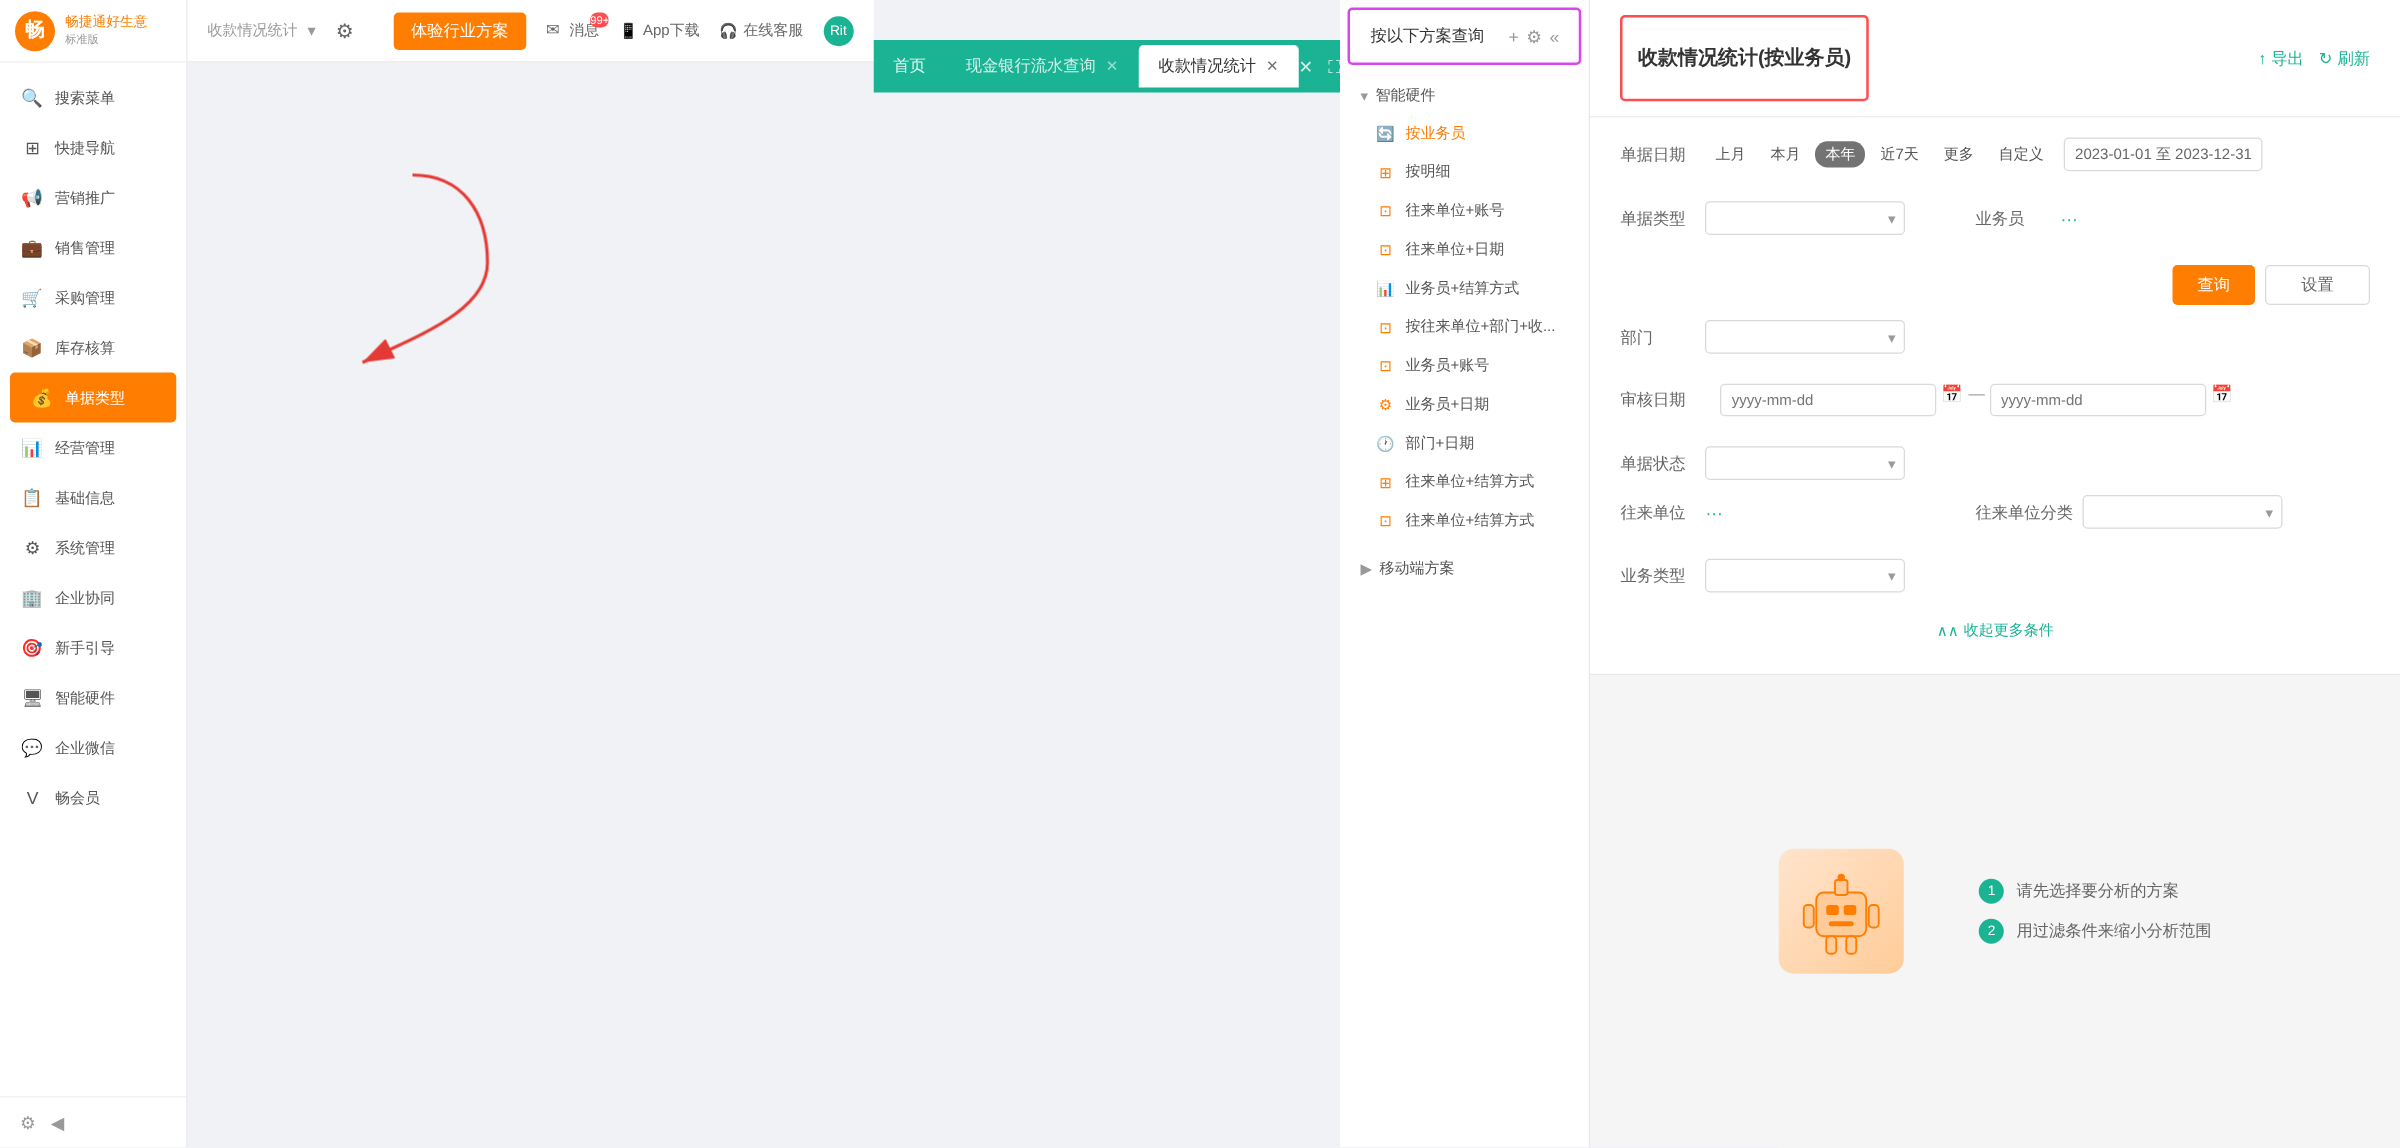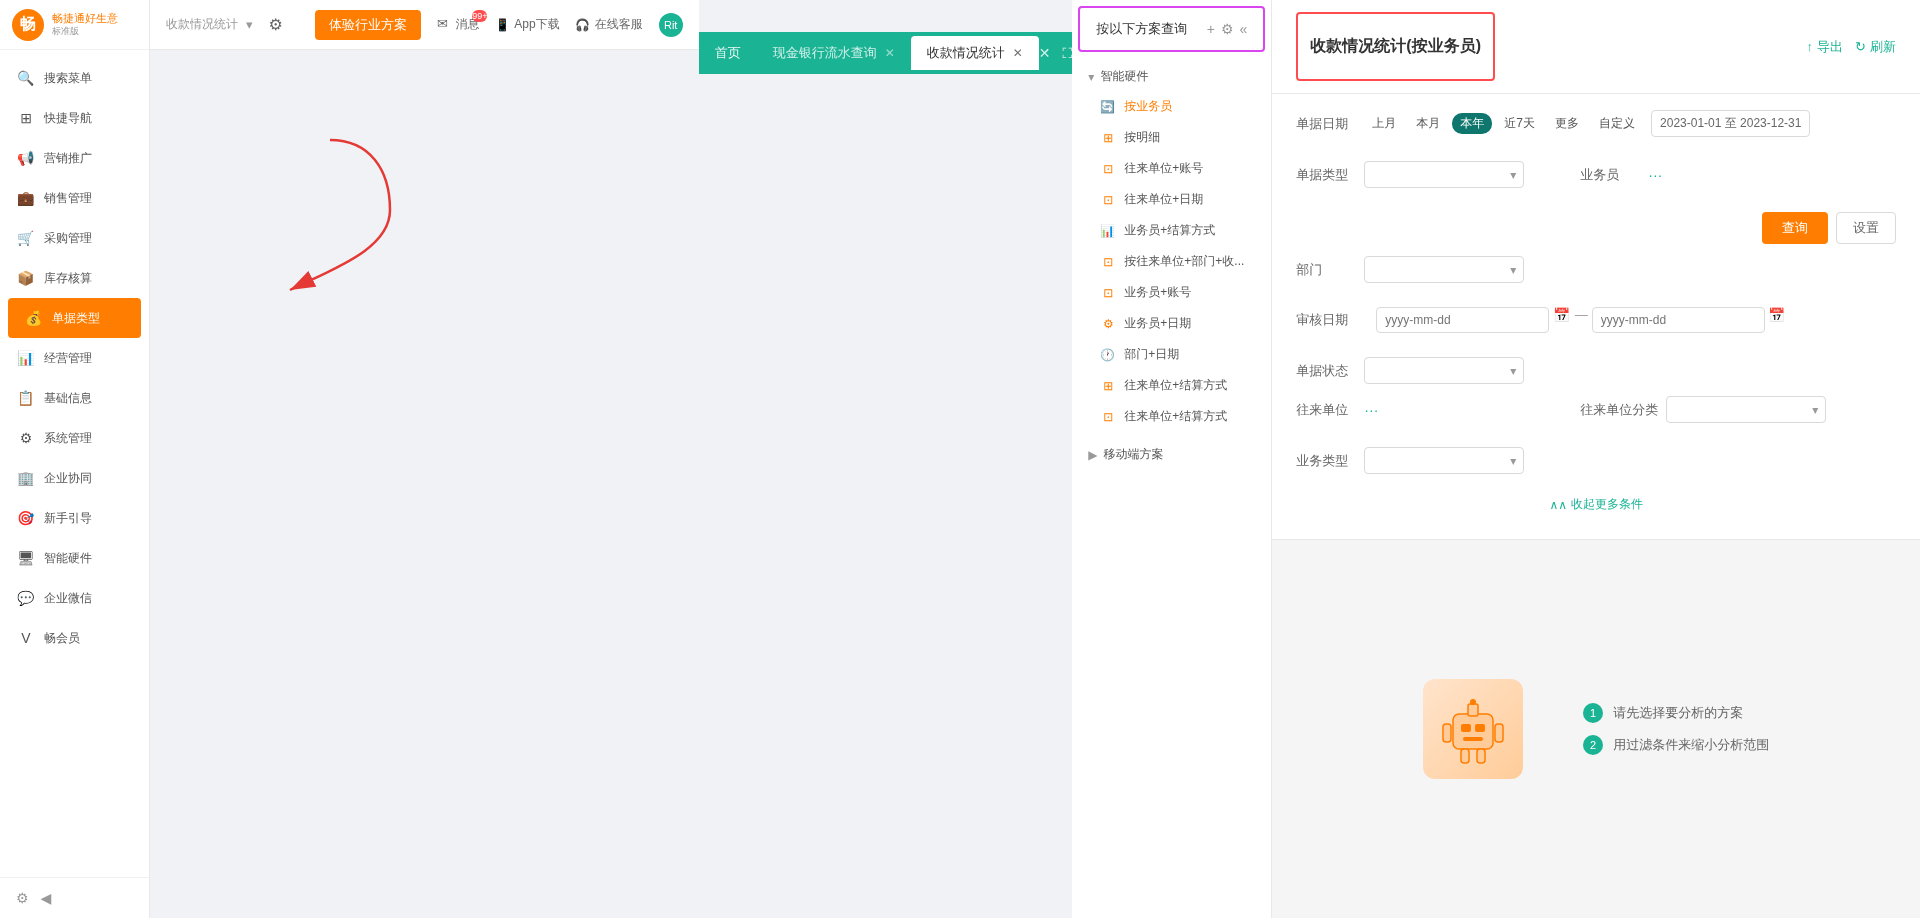--- a/index.html
+++ b/index.html
@@ -64,32 +64,32 @@
     .header-action-btn { display: flex; align-items: center; gap: 4px; color: #1ab394; cursor: pointer; font-size: 13px; border: none; background: none; }
 
     
     .filter-area { background: #fff; padding: 16px 24px; border-bottom: 1px solid #e8e8e8; }
     .filter-row { display: flex; align-items: center; gap: 24px; margin-bottom: 12px; flex-wrap: wrap; }
     .filter-row:last-child { margin-bottom: 0; }
     .filter-item { display: flex; align-items: center; gap: 8px; min-width: 260px; }
     .filter-label { color: #666; font-size: 13px; white-space: nowrap; min-width: 60px; }
     .filter-date-tabs { display: flex; gap: 4px; align-items: center; }
     .date-tab { padding: 2px 8px; border-radius: 3px; cursor: pointer; font-size: 12px; color: #555; }
-    .date-tab.active { background: #0f766e; color: #fff; border-radius: 10px; }
+    .date-tab.active { background: #737373; color: #fff; border-radius: 10px; }
     .date-range { display: flex; align-items: flex-end; gap: 4px; font-size: 12px; color: #666; border: 1px solid #d9d9d9; border-radius: 4px; padding: 4px 8px; }
     .filter-select { border: 1px solid #d9d9d9; border-radius: 4px; padding: 5px 30px 5px 10px; font-size: 13px; color: #333; background: #fff; min-width: 160px; appearance: none; position: relative; cursor: pointer; }
     .select-wrapper { position: relative; display: inline-block; }
     .select-wrapper::after { content: '▾'; position: absolute; right: 8px; top: 50%; transform: translateY(-50%); color: #999; pointer-events: none; font-size: 12px; }
     .date-input-group { display: flex; gap: 4px; margin-left: 12px; }
     .date-input { border: 1px solid #d9d9d9; border-radius: 4px; padding: 5px 8px; font-size: 12px; color: #bbb; min-width: 110px; }
     .date-sep { color: #999; }
     .calendar-icon { color: #bbb; font-size: 14px; cursor: pointer; }
     .more-icon { color: #1ab394; cursor: pointer; font-size: 14px; }
     .btn-query { background: #ff7d00; color: #fff; border: none; border-radius: 4px; padding: 6px 20px; cursor: pointer; font-size: 13px; }
-    .btn-setting { background: #fff; color: #666; border: 1px solid #d9d9d9; border-radius: 4px; padding: 6px 16px; cursor: pointer; font-size: 13px; }
+    .btn-setting { background: #fff; color: #666; border: 1px solid #d9d9d9; border-radius: 4px; padding: 6px 28px; cursor: pointer; font-size: 13px; }
 
     .collapse-bar { display: flex; justify-content: center; padding: 10px; background: #fff; cursor: pointer; color: #1ab394; font-size: 12px; gap: 4px; align-items: center; }
 
     
     .result-area { flex: 1; background: #f5f5f5; display: flex; flex-direction: column; align-items: center; justify-content: center; gap: 20px; padding: 40px; }
     .robot-img { width: 100px; height: 100px; background: linear-gradient(135deg, #ffe4cc, #ffcc99); border-radius: 12px; display: flex; align-items: center; justify-content: center; font-size: 40px; }
     .tips { display: flex; flex-direction: column; gap: 12px; }
     .tip-item { display: flex; align-items: center; gap: 10px; color: #666; font-size: 13px; }
     .tip-num { width: 20px; height: 20px; border-radius: 50%; background: #1ab394; color: #fff; font-size: 11px; display: flex; align-items: center; justify-content: center; flex-shrink: 0; }
   </style>

